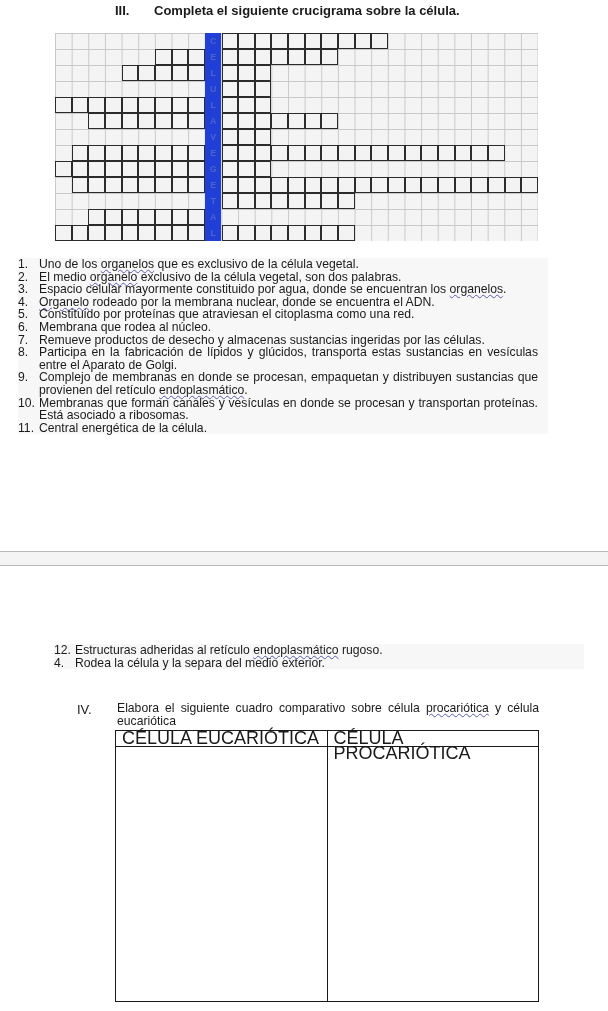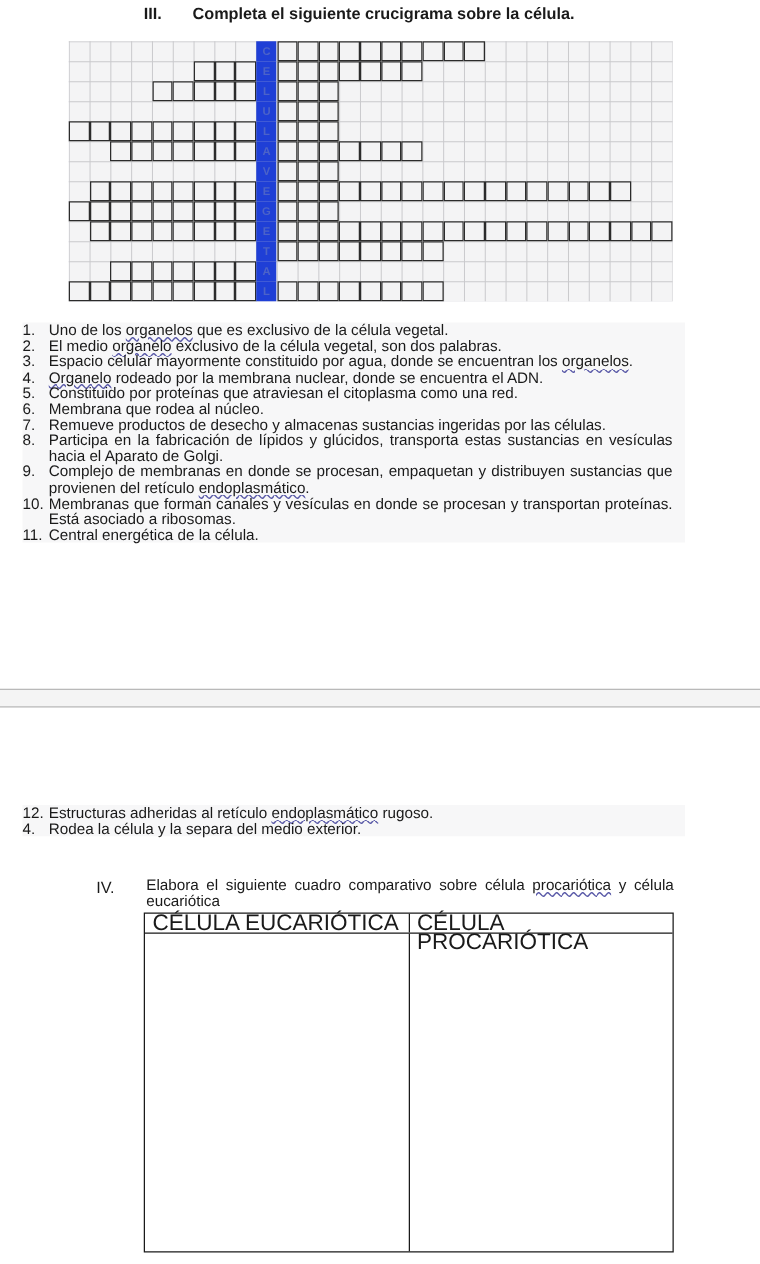--- a/index.html
+++ b/index.html
@@ -235,39 +235,39 @@
     <div class="clue">
       <span class="num">6.</span>
       <span class="txt"><span>Membrana que rodea al núcleo.</span><span class="squig"></span><span></span></span>
     </div>
     <div class="clue">
       <span class="num">7.</span>
       <span class="txt"><span>Remueve productos de desecho y almacenas sustancias ingeridas por las células.</span><span class="squig"></span><span></span></span>
     </div>
     <div class="clue">
       <span class="num">8.</span>
-      <span class="txt"><span>Participa en la fabricación de lípidos y glúcidos, transporta estas sustancias en vesículas hacia el Aparato de Golgi.</span><span class="squig"></span><span></span></span>
+      <span class="txt"><span>Participa en la fabricación de lípidos y glúcidos, transporta estas sustancias en vesículas entre el Aparato de Golgi.</span><span class="squig"></span><span></span></span>
     </div>
     <div class="clue">
       <span class="num">9.</span>
       <span class="txt"><span>Complejo de membranas en donde se procesan, empaquetan y distribuyen sustancias que provienen del retículo </span><span class="squig">endoplasmático</span><span>.</span></span>
     </div>
     <div class="clue">
       <span class="num">10.</span>
       <span class="txt"><span>Membranas que forman canales y vesículas en donde se procesan y transportan proteínas. Está asociado a ribosomas.</span><span class="squig"></span><span></span></span>
     </div>
     <div class="clue">
       <span class="num">11.</span>
       <span class="txt"><span>Central energética de la célula.</span><span class="squig"></span><span></span></span>
     </div>
   </div>
 
 <div class="pagebreak"></div>
 
-<div class="clues" id="clues-b" style="top:644px; width:520px;">
+<div class="clues" id="clues-b" style="top:644px; width:520px;margin-left:36px;">
     <div class="clue">
       <span class="num">12.</span>
       <span class="txt"><span>Estructuras adheridas al retículo </span><span class="squig">endoplasmático</span><span> rugoso.</span></span>
     </div>
     <div class="clue">
       <span class="num">4.</span>
       <span class="txt"><span>Rodea la célula y la separa del medio exterior.</span><span class="squig"></span><span></span></span>
     </div>
   </div>
 

